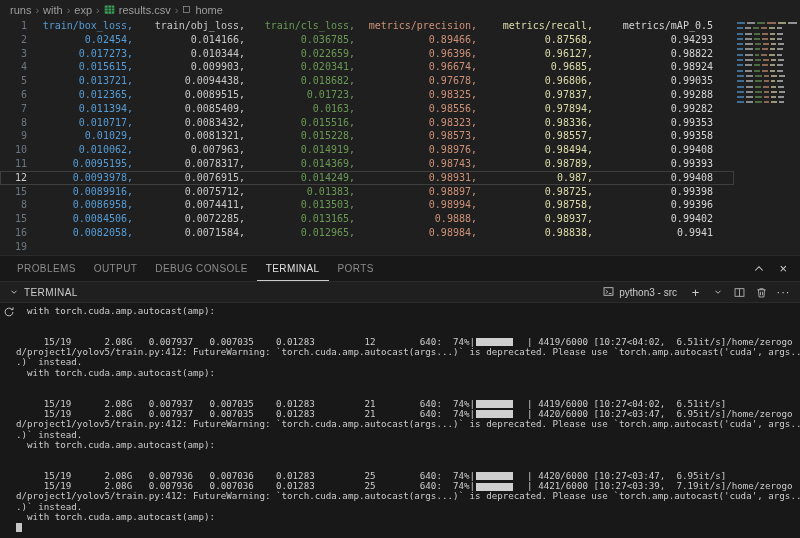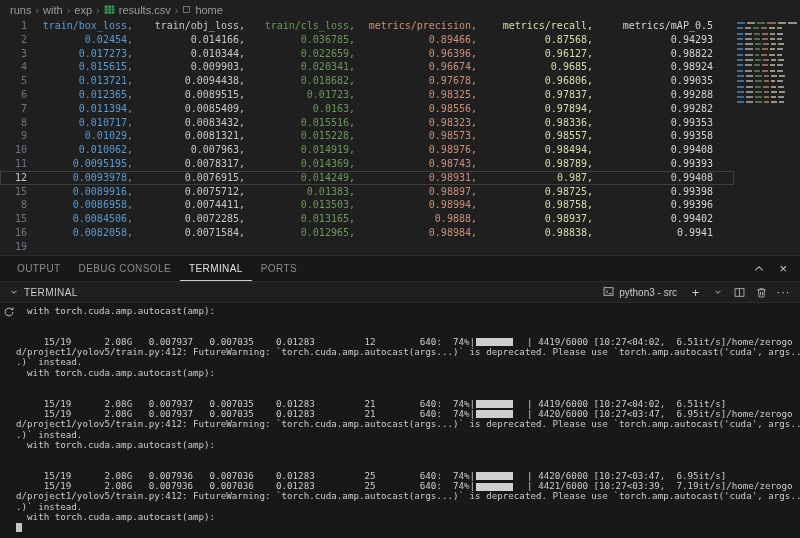--- a/index.html
+++ b/index.html
@@ -295,20 +295,21 @@
           <span class="mm-seg" style="width: 5.6px; background: rgb(206, 145, 120);"></span>
           <span class="mm-seg" style="width: 5.6px; background: rgb(220, 220, 170);"></span>
           <span class="mm-seg" style="width: 4.8px; background: rgb(212, 212, 212);"></span>
         </div>
       </div>
   </div>
 
   <div class="panel">
     <div class="panel-tabs">
       <span id="panel-tabs-list" style="display:flex;height:100%;">
+          <span class="panel-tab">PROBLEMS</span>
           <span class="panel-tab">OUTPUT</span>
           <span class="panel-tab">DEBUG CONSOLE</span>
           <span class="panel-tab active">TERMINAL</span>
           <span class="panel-tab">PORTS</span>
         </span>
       <span class="panel-tabs-right">
         <span class="icon-btn">
           <svg width="12" height="12" viewBox="0 0 16 16">
               <path d="M3 10l5-5 5 5" stroke="#cccccc" stroke-width="1.4" fill="none"></path>
             </svg>

